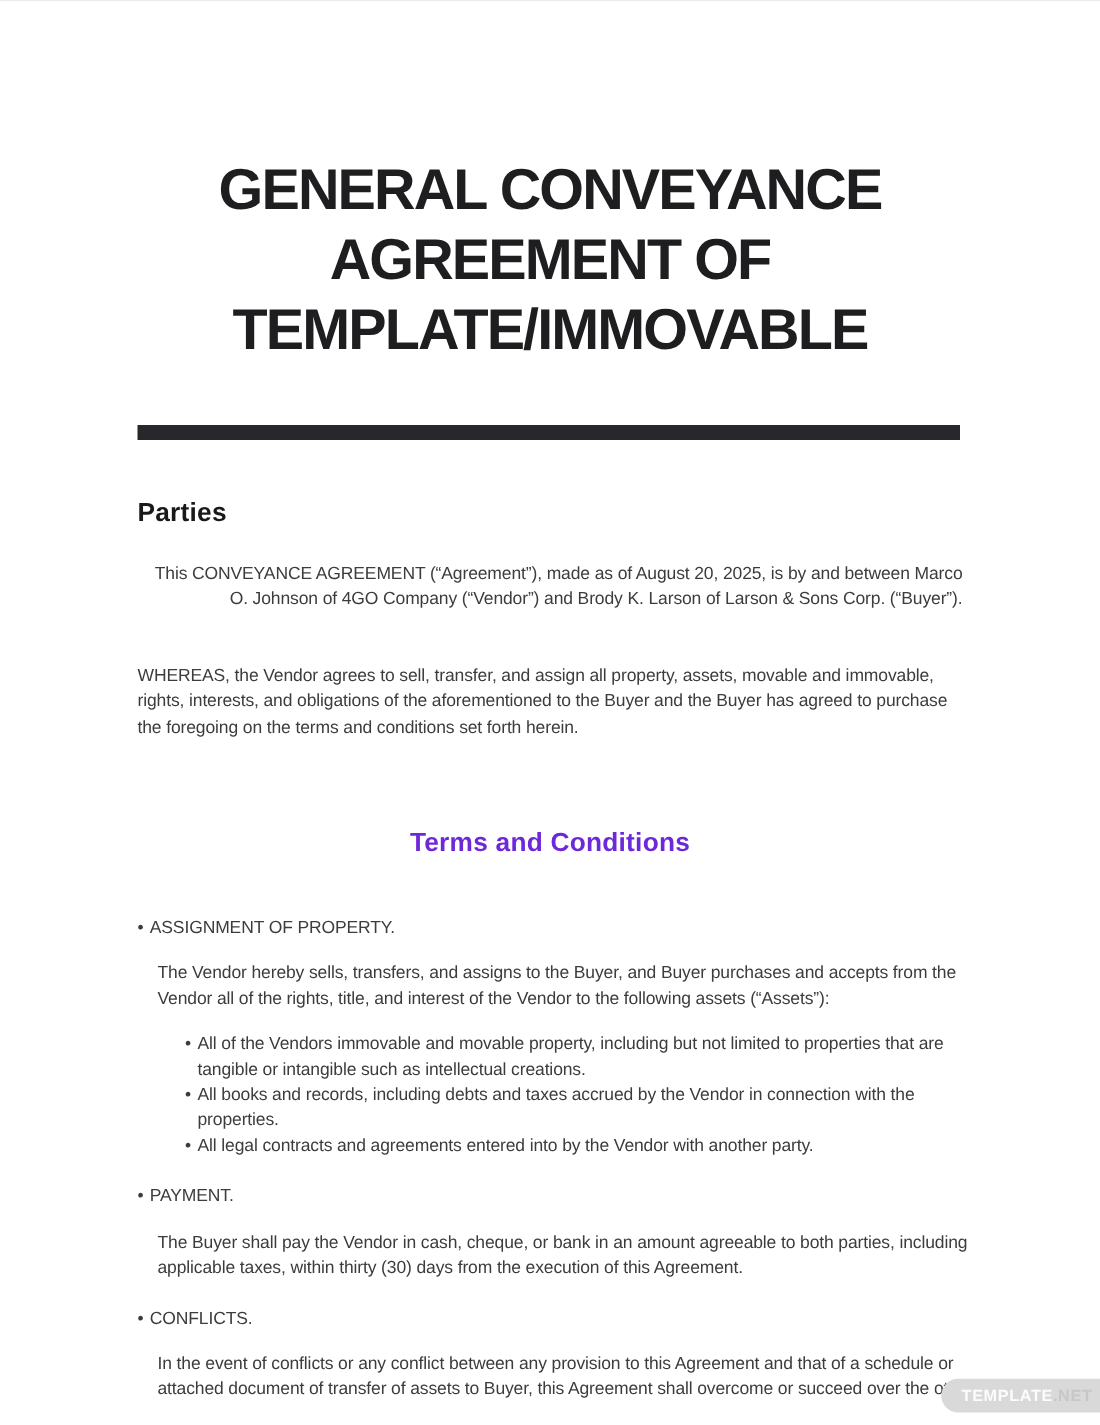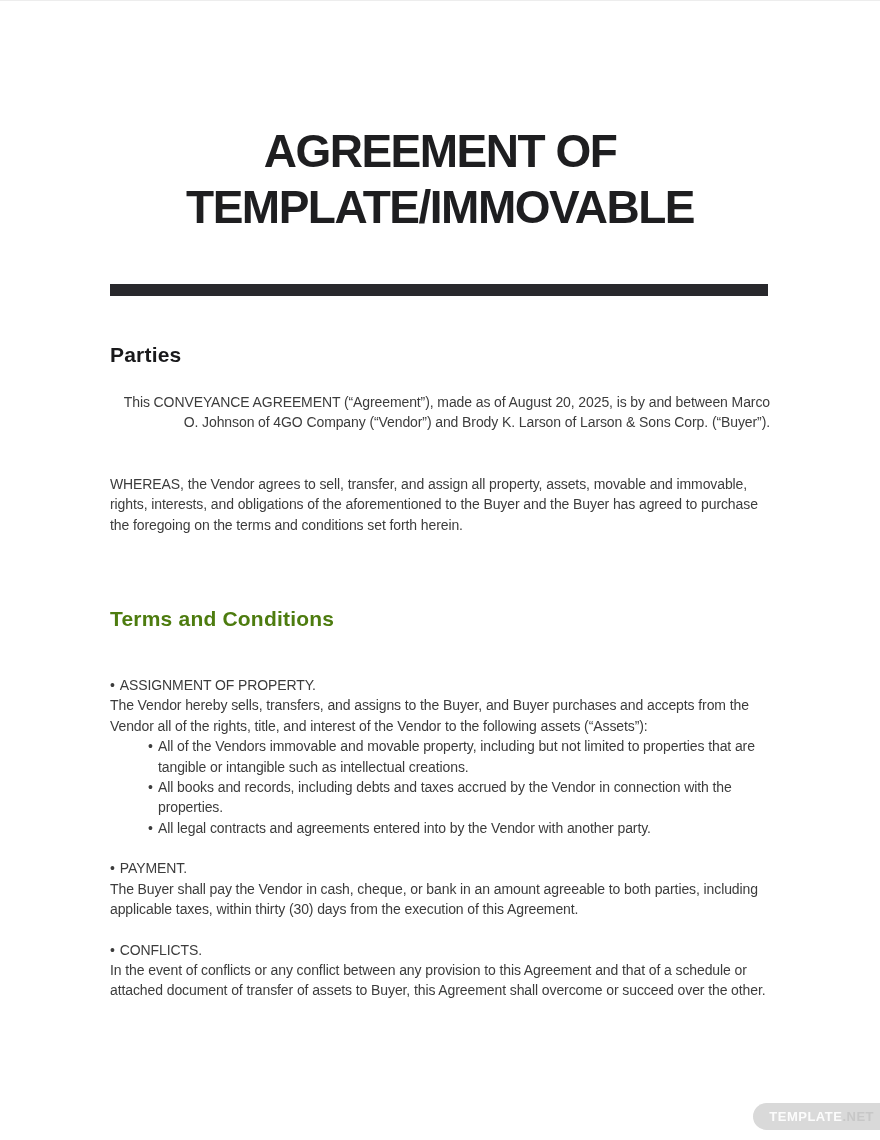--- a/index.html
+++ b/index.html
@@ -43,32 +43,33 @@
     line-height:20.4px;
     color:#3c3c3c;
     letter-spacing:-0.1px;
     width:660px;
   }
   .p1{margin-top:24px;text-align:right;}
   .p2{margin-top:41px;}
   .p3{margin-top:20px;}
   .h-terms{
     margin-top:70px;
+    text-align:center;
     font-size:21px;line-height:27px;
     font-weight:700;
-    color:#4d7c0f;
+    color:#6d28d9;
     letter-spacing:0.2px;
   }
   .section{margin-top:20px;}
   .section.first{margin-top:43px;}
   .sec-head{
     font-size:14px;line-height:20.4px;color:#3c3c3c;letter-spacing:-0.1px;
   }
   .sec-head .bullet{margin-right:5px;}
-  .sec-body{margin:0;}
+  .sec-body{margin:16px;}
   ul.sub-list{
     list-style:none;
     margin:0;padding:0;
   }
   ul.sub-list li{
     position:relative;
     padding-left:48px;
     font-size:14px;line-height:20.4px;color:#3c3c3c;letter-spacing:-0.1px;
   }
   ul.sub-list li .b{
@@ -87,20 +88,21 @@
   .watermark .brand{color:#fcfcfc;}
   .watermark .tld{color:#c7c7c7;}
 </style>
 </head>
 <body>
 
 <div class="page">
   <div class="content">
 
     <div class="doc-title">
+      <div>GENERAL CONVEYANCE</div>
       <div>AGREEMENT OF</div>
       <div>TEMPLATE/IMMOVABLE</div>
     </div>
 
     <div class="divider-bar"></div>
 
     <div class="h-parties">Parties</div>
 
     <p class="para p1">This CONVEYANCE AGREEMENT (“Agreement”), made as of August 20, 2025, is by and between Marco O. Johnson of 4GO Company (“Vendor”) and Brody K. Larson of Larson &amp; Sons Corp. (“Buyer”).</p>
     <p class="para p2">WHEREAS, the Vendor agrees to sell, transfer, and assign all property, assets, movable and immovable, rights, interests, and obligations of the aforementioned to the Buyer and the Buyer has agreed to purchase the foregoing on the terms and conditions set forth herein.</p>

